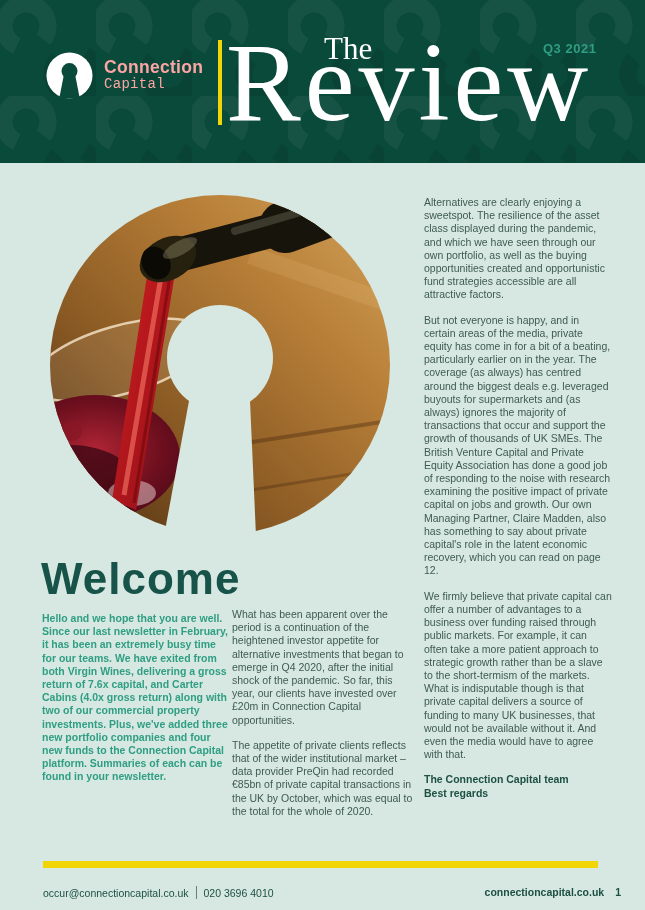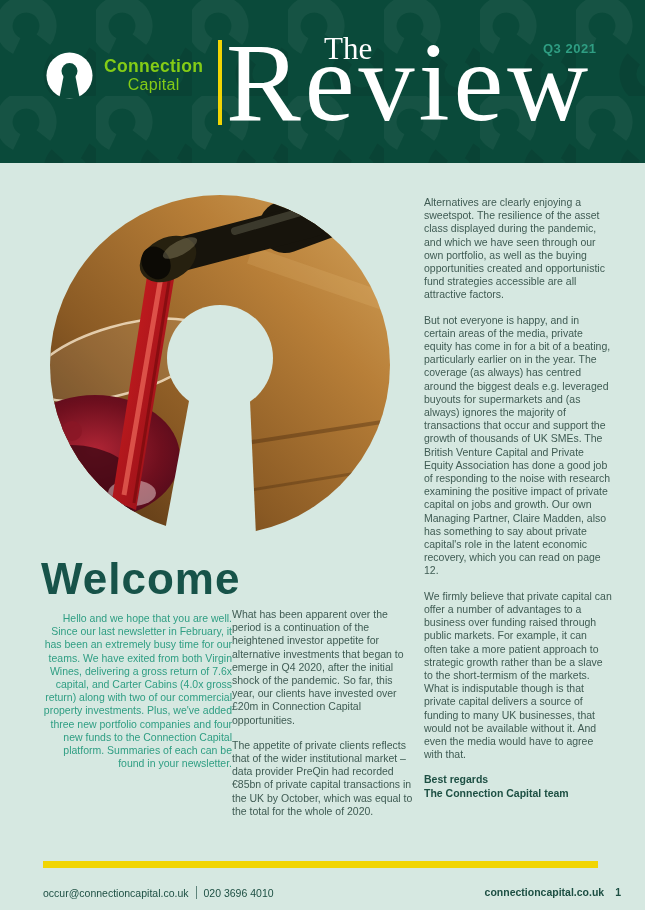--- a/index.html
+++ b/index.html
@@ -7,37 +7,37 @@
     position:relative;width:645px;height:910px;overflow:hidden;
     background:var(--mint,#d6e8e1);
     font-family:"Liberation Sans",sans-serif;
     -webkit-font-smoothing:antialiased;
   }
   
   .masthead{position:absolute;left:0;top:0;width:645px;height:163px;background:var(--deep-green,#0a4a3a);overflow:hidden;}
   .pattern{position:absolute;left:0;top:0;}
   .logo{position:absolute;left:46px;top:52px;display:flex;align-items:center;gap:11px;}
   .logo-mark{width:47px;height:47px;display:block;}
-  .logo-text{color:#84cc16;line-height:1.12;letter-spacing:.3px;text-align:center;}
+  .logo-text{color:#fca5a5;line-height:1.12;letter-spacing:.3px;}
   .logo-line1{font-size:17.5px;font-weight:700;}
-  .logo-line2{font-size:16px;font-weight:400;}
+  .logo-line2{font-size:14px;font-weight:400;font-family:Liberation Mono, monospace;}
   .m-divider{position:absolute;left:218px;top:40px;width:3.5px;height:85px;background:var(--yellow,#f1d504);}
   .title-the{position:absolute;left:324px;top:33px;font-family:"Liberation Serif",serif;font-size:31px;line-height:1;color:#fff;}
   .title-review{position:absolute;left:226px;top:26px;font-family:"Liberation Serif",serif;font-size:112px;line-height:1;color:#fff;letter-spacing:4px;}
   .issue{position:absolute;left:543px;top:41px;font-size:13px;font-weight:700;letter-spacing:.5px;color:var(--teal,#2f9e83);}
   
   .hero{position:absolute;left:50px;top:195px;width:340px;height:340px;}
   .mint-fill{fill:var(--mint,#d6e8e1);}
   .bg-fill{fill:var(--deep-green,#0a4a3a);}
   
   .welcome{position:absolute;left:41px;top:557px;margin:0;font-family:Liberation Sans, sans-serif;
     font-size:44px;line-height:1;font-weight:700;letter-spacing:1px;color:var(--heading-green,#175349);}
   .col{position:absolute;font-size:10.5px;line-height:13.2px;color:var(--body-text,#3f5b53);}
   .col p{margin:0 0 12px 0;}
-  .col-left{left:42px;top:612px;width:190px;color:var(--teal,#2f9e83);font-weight:400;text-align:right;}
+  .col-left{left:42px;top:612px;width:190px;color:var(--teal,#2f9e83);font-weight:700;}
   .col-mid{left:232px;top:608px;width:182px;}
   .col-right{left:424px;top:196px;width:188px;}
   .signoff{font-weight:700;color:var(--signoff,#1d4f43);}
   .signoff span{display:block;}
   
   .rule{position:absolute;left:43px;top:861px;width:555px;height:7px;background:var(--yellow,#f1d504);}
   .footer-left{position:absolute;left:43px;top:886px;display:flex;align-items:center;gap:7px;
     font-size:10.5px;color:var(--signoff,#1d4f43);}
   .footer-sep{width:1px;height:13px;background:var(--signoff,#1d4f43);opacity:.65;}
   .footer-right{position:absolute;right:24px;top:886px;display:flex;gap:11px;
@@ -141,22 +141,22 @@
   <div class="col col-mid">
     <p>What has been apparent over the period is a continuation of the heightened investor appetite for alternative investments that began to emerge in Q4 2020, after the initial shock of the pandemic. So far, this year, our clients have invested over £20m in Connection Capital opportunities.</p>
     <p>The appetite of private clients reflects that of the wider institutional market – data provider PreQin had recorded €85bn of private capital transactions in the UK by October, which was equal to the total for the whole of 2020.</p>
   </div>
 
   <div class="col col-right">
     <p>Alternatives are clearly enjoying a sweetspot. The resilience of the asset class displayed during the pandemic, and which we have seen through our own portfolio, as well as the buying opportunities created and opportunistic fund strategies accessible are all attractive factors.</p>
     <p>But not everyone is happy, and in certain areas of the media, private equity has come in for a bit of a beating, particularly earlier on in the year. The coverage (as always) has centred around the biggest deals e.g. leveraged buyouts for supermarkets and (as always) ignores the majority of transactions that occur and support the growth of thousands of UK SMEs. The British Venture Capital and Private Equity Association has done a good job of responding to the noise with research examining the positive impact of private capital on jobs and growth. Our own Managing Partner, Claire Madden, also has something to say about private capital's role in the latent economic recovery, which you can read on page 12.</p>
     <p>We firmly believe that private capital can offer a number of advantages to a business over funding raised through public markets. For example, it can often take a more patient approach to strategic growth rather than be a slave to the short-termism of the markets. What is indisputable though is that private capital delivers a source of funding to many UK businesses, that would not be available without it. And even the media would have to agree with that.</p>
     <p class="signoff">
+      <span>The Connection Capital team</span>
       <span>Best regards</span>
-      <span>The Connection Capital team</span>
     </p>
   </div>
 
   <div class="rule"></div>
 
   <div class="footer-left">
     <a class="plain" href="#">occur@connectioncapital.co.uk</a>
     <span class="footer-sep"></span>
     <a class="plain" href="#">020 3696 4010</a>
   </div>

